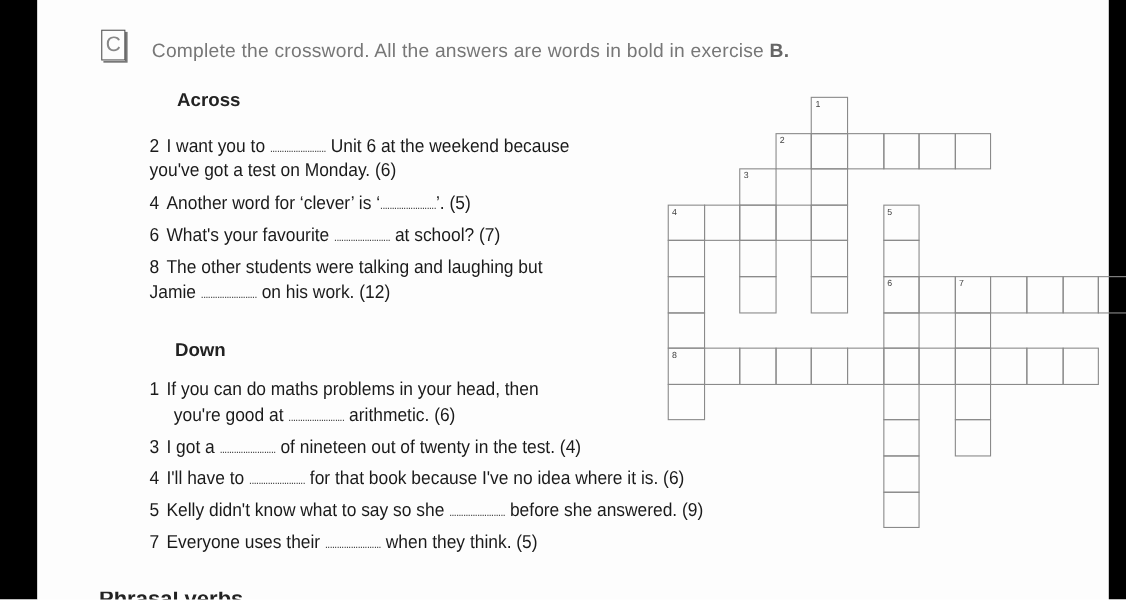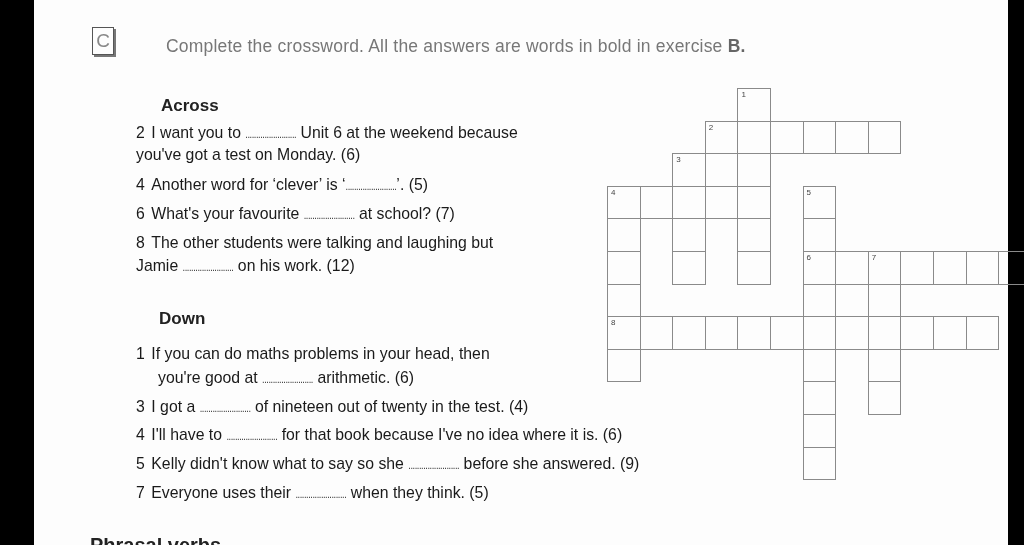--- a/index.html
+++ b/index.html
@@ -1,21 +1,21 @@
 <!DOCTYPE html>
 <html><head>
 <meta charset="utf-8">
 <style>
   html,body{margin:0;padding:0;}
   body{width:1024px;height:545px;position:relative;overflow:hidden;background:#fff;font-family:"Liberation Sans",sans-serif;}
   .bar-left{position:absolute;left:0;top:0;width:34px;height:545px;background:#000;}
   .bar-right{position:absolute;right:0;top:0;width:16px;height:545px;background:#000;}
   .page{position:absolute;left:34px;top:0;width:974px;height:545px;background:#fdfdfd;}
   .ex-letter{position:absolute;left:92px;top:27px;width:20px;height:26px;border:1.5px solid #555;box-shadow:2px 2px 0 #777;font-size:19px;color:#888;text-align:center;line-height:26px;}
-  .instruction{position:absolute;left:138px;top:36px;font-size:17.5px;color:#777;letter-spacing:0.2px;margin-left:28px;}
+  .instruction{position:absolute;left:138px;top:36px;font-size:17.5px;color:#777;letter-spacing:0.2px;}
   .instruction b{color:#666;}
   .heading{position:absolute;font-weight:bold;font-size:17px;color:#222;}
   .clue{position:absolute;font-size:17px;color:#1a1a1a;line-height:22px;white-space:nowrap;transform:scaleX(0.93);transform-origin:left top;}
   .clue .num{margin-right:7px;}
   .dots{letter-spacing:-0.5px;font-size:10px;color:#333;}
   .cell{position:absolute;width:32px;height:32px;border:1px solid #8a8a8a;box-sizing:border-box;background:transparent;}
   .cell .cn{position:absolute;left:3px;top:1px;font-size:8px;color:#444;}
   .footer-frag{position:absolute;left:90px;top:538px;width:140px;height:10px;overflow:hidden;}
   .footer-frag span{font-weight:bold;font-size:20px;color:#222;position:relative;top:-4px;}
 </style>
@@ -25,21 +25,21 @@
 <div class="bar-left"></div>
 <div class="page"></div>
 <div class="bar-right"></div>
 
 <div class="ex-letter">C</div>
 <div class="instruction">
   <span>Complete the crossword. All the answers are words in bold in exercise</span>
   <b>B.</b>
 </div>
 
-<div class="heading" style="left:161px;top:96px;">Across</div>
+<div class="heading" style="left:161px;top:81px;">Across</div>
 
 <div class="clue" style="left:136px;top:122px;">
   <span class="num">2</span><span>I want you to</span>
   <span class="dots">........................</span>
   <span>Unit 6 at the weekend because</span>
 </div>
 <div class="clue" style="left:136px;top:144px;">you've got a test on Monday. (6)</div>
 
 <div class="clue" style="left:136px;top:174px;">
   <span class="num">4</span><span>Another word for ‘clever’ is ‘</span><span class="dots">........................</span><span>’. (5)</span>

